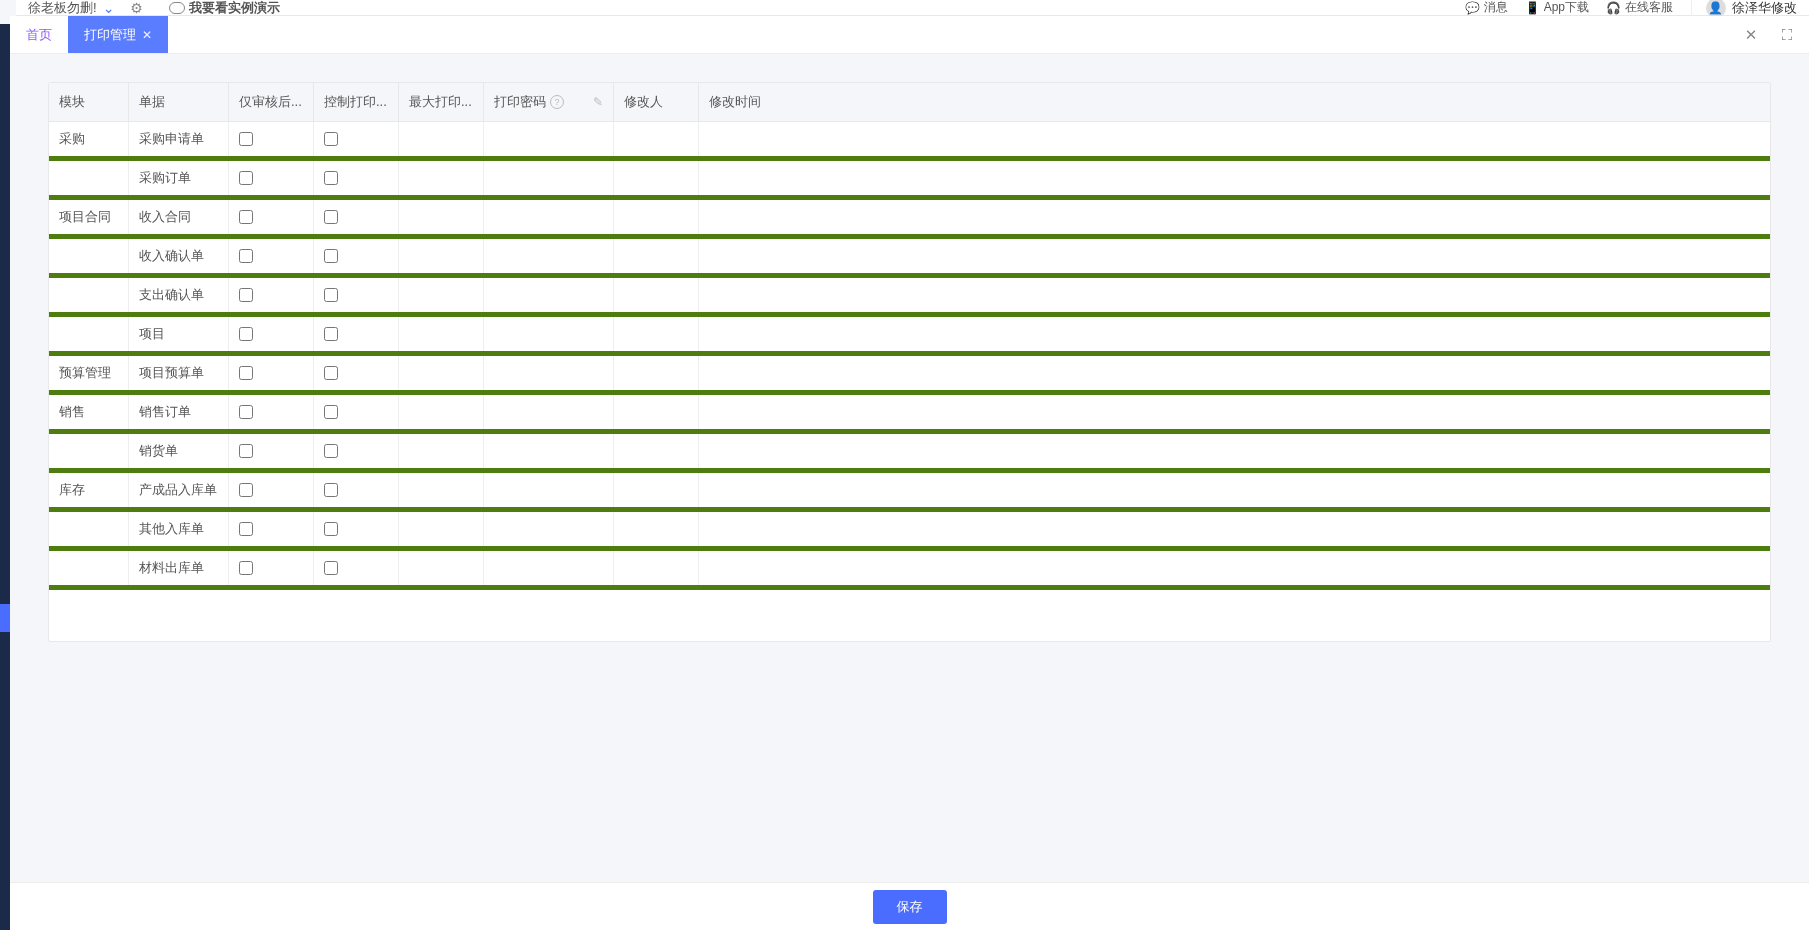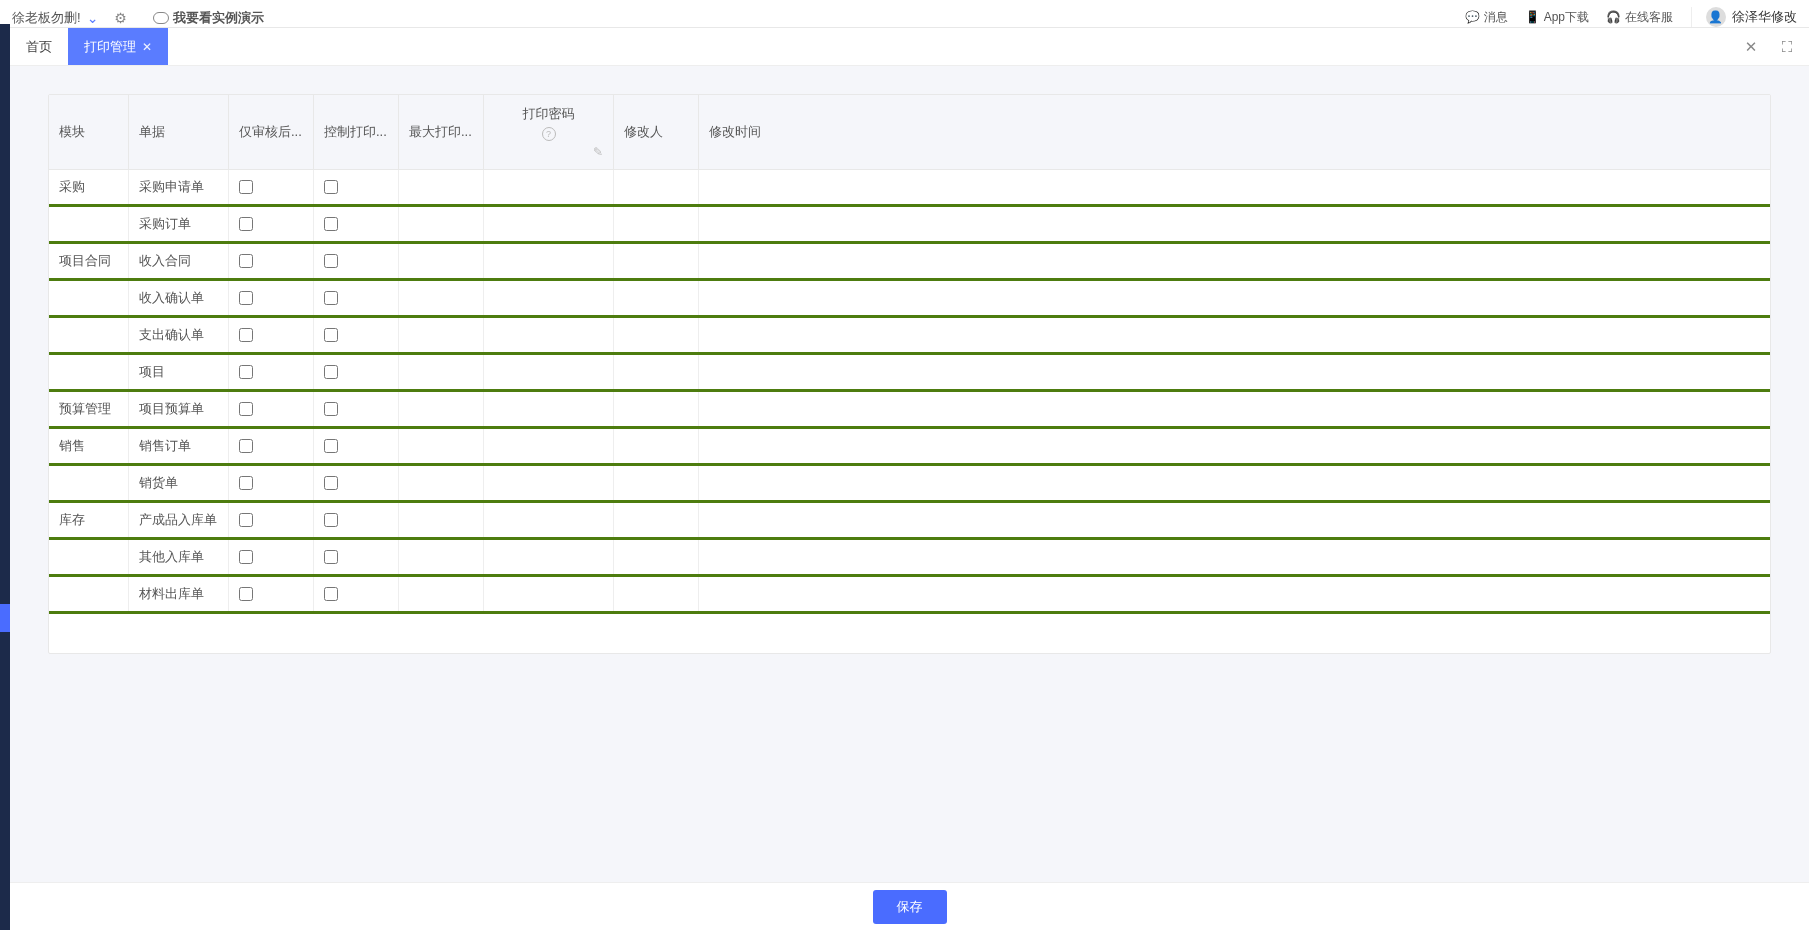--- a/index.html
+++ b/index.html
@@ -1,63 +1,63 @@
 <!DOCTYPE html>
 <html><head>
 <meta charset="utf-8">
 <style>
 * { margin: 0; padding: 0; box-sizing: border-box; }
 body { font-family: -apple-system, "PingFang SC", "Microsoft YaHei", sans-serif; font-size: 13px; color: #333; background: #f5f6fa; overflow: hidden; }
 
-.topbar { height: 28px; background: #fff; border-bottom: 1px solid #e8e8e8; display: flex; align-items: flex-end; padding: 0 12px; }
+.topbar { height: 16px; background: #fff; border-bottom: 1px solid #e8e8e8; display: flex; align-items: center; padding: 0 12px; margin-left: 16px; }
 .topbar-left { display: flex; align-items: center; gap: 16px; flex: 1; }
 .org-select { display: flex; align-items: center; gap: 6px; color: #555; cursor: pointer; }
 .org-select .chev { color: #5a7cff; font-size: 14px; }
 .gear { color: #888; cursor: pointer; font-size: 14px; }
 .demo-link { display: flex; align-items: center; gap: 4px; color: #555; cursor: pointer; margin-left: 10px; font-weight: bold; }
 .cloud-icon { width: 16px; height: 12px; border: 1.2px solid #888; border-radius: 8px; position: relative; }
 .topbar-right { display: flex; align-items: center; gap: 18px; }
 .topbar-item { display: flex; align-items: center; gap: 4px; color: #555; cursor: pointer; font-size: 12px; position: relative; }
 .icon-sm { width: 14px; height: 14px; display: inline-flex; align-items: center; justify-content: center; }
 .badge-dot { position: absolute; top: -4px; right: -6px; background: #ff4d4f; color: #fff; font-size: 9px; border-radius: 6px; padding: 0 3px; line-height: 11px; }
 .user-block { display: flex; align-items: center; gap: 6px; padding-left: 14px; border-left: 1px solid #eee; }
 .avatar { width: 20px; height: 20px; border-radius: 50%; background: #ddd; display: flex; align-items: center; justify-content: center; color: #aaa; font-size: 12px; }
 
 .sidebar-stub { position: absolute; left: 0; top: 24px; bottom: 0; width: 10px; background: #1c2a4a; }
 .sidebar-indicator { position: absolute; left: 0; top: 580px; width: 10px; height: 28px; background: #4a6cff; }
 
 .main { margin-left: 10px; height: calc(100vh - 24px); display: flex; flex-direction: column; }
 
 .tabs-row { height: 38px; background: #fff; display: flex; align-items: stretch; border-bottom: 1px solid #eee; }
-.tab { padding: 0 16px; display: flex; align-items: center; gap: 6px; cursor: pointer; font-size: 13px; color: #404040; }
+.tab { padding: 0 16px; display: flex; align-items: center; gap: 6px; cursor: pointer; font-size: 13px; color: #8b5cf6; }
 .tab.active { background: #5a7cff; color: #fff; }
 .tab .close { font-size: 12px; opacity: .9; }
 .tabs-right { margin-left: auto; display: flex; align-items: center; gap: 12px; padding-right: 10px; }
 .icon-btn { width: 24px; height: 24px; display: flex; align-items: center; justify-content: center; color: #888; cursor: pointer; font-size: 15px; }
 
 .content { flex: 1; padding: 28px 38px 0; overflow: hidden; position: relative; }
 .table-card { background: #fff; border: 1px solid #e8e8e8; border-radius: 2px; height: 560px; display: flex; flex-direction: column; }
 .thead { display: flex; background: #f5f6fa; border-bottom: 1px solid #e8e8e8; }
 .th { padding: 10px 10px; font-size: 13px; color: #555; font-weight: 500; border-right: 1px solid #e8e8e8; display: flex; align-items: center; gap: 4px; white-space: nowrap; overflow: hidden; text-overflow: ellipsis; }
 .th:last-child { border-right: none; }
 .col-module { width: 80px; }
 .col-doc { width: 100px; }
 .col-chk1 { width: 85px; }
 .col-chk2 { width: 85px; }
 .col-max { width: 85px; }
-.col-pwd { width: 130px; flex-direction: column; }
+.col-pwd { width: 130px; }
 .col-mod { width: 85px; }
 .col-time { flex: 1; }
 .help-icon { width: 14px; height: 14px; border: 1px solid #bbb; border-radius: 50%; display: inline-flex; align-items: center; justify-content: center; font-size: 9px; color: #bbb; }
 .edit-icon { margin-left: auto; color: #bbb; font-size: 12px; }
 
 .tbody { flex: 1; overflow-y: auto; position: relative; }
 .tbody::-webkit-scrollbar { width: 8px; }
 .tbody::-webkit-scrollbar-thumb { background: #ccc; border-radius: 4px; }
-.trow { display: flex; border-bottom: 3px solid #4d7c0f; min-height: 34px; }
+.trow { display: flex; border-bottom: 5px solid #4d7c0f; min-height: 34px; }
 .td { padding: 8px 10px; font-size: 13px; color: #555; border-right: 1px solid #eee; display: flex; align-items: center; }
 .td:last-child { border-right: none; }
 .td input[type=checkbox] { width: 14px; height: 14px; cursor: pointer; accent-color: #5a7cff; }
 .module-cell { align-items: flex-start; }
 
 .footer { position: absolute; left: 10px; right: 0; bottom: 0; height: 48px; background: #fff; border-top: 1px solid #eee; display: flex; align-items: center; justify-content: center; padding: 0 24px; }
 .btn-primary { background: #4a6cff; color: #fff; border: none; padding: 8px 24px; border-radius: 3px; font-size: 13px; cursor: pointer; }
 </style>
 </head>
 <body>

